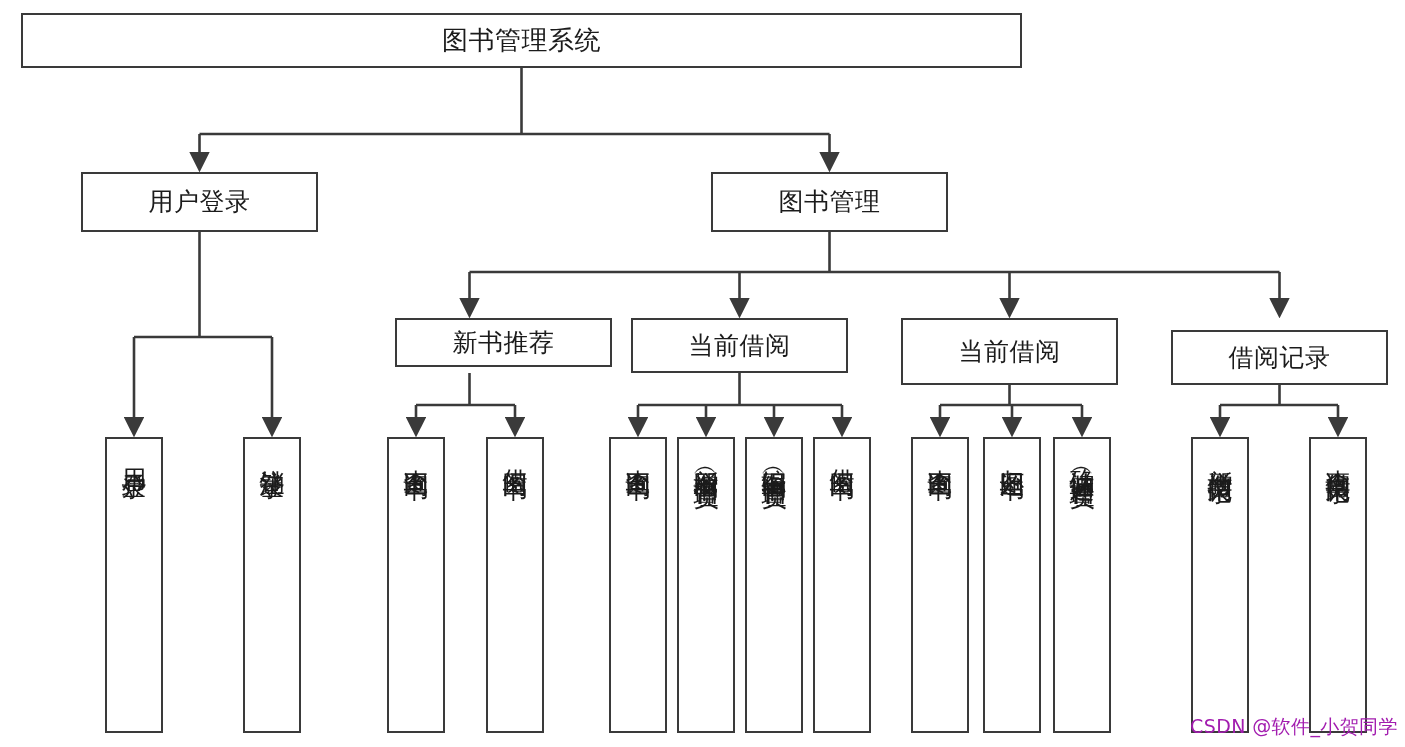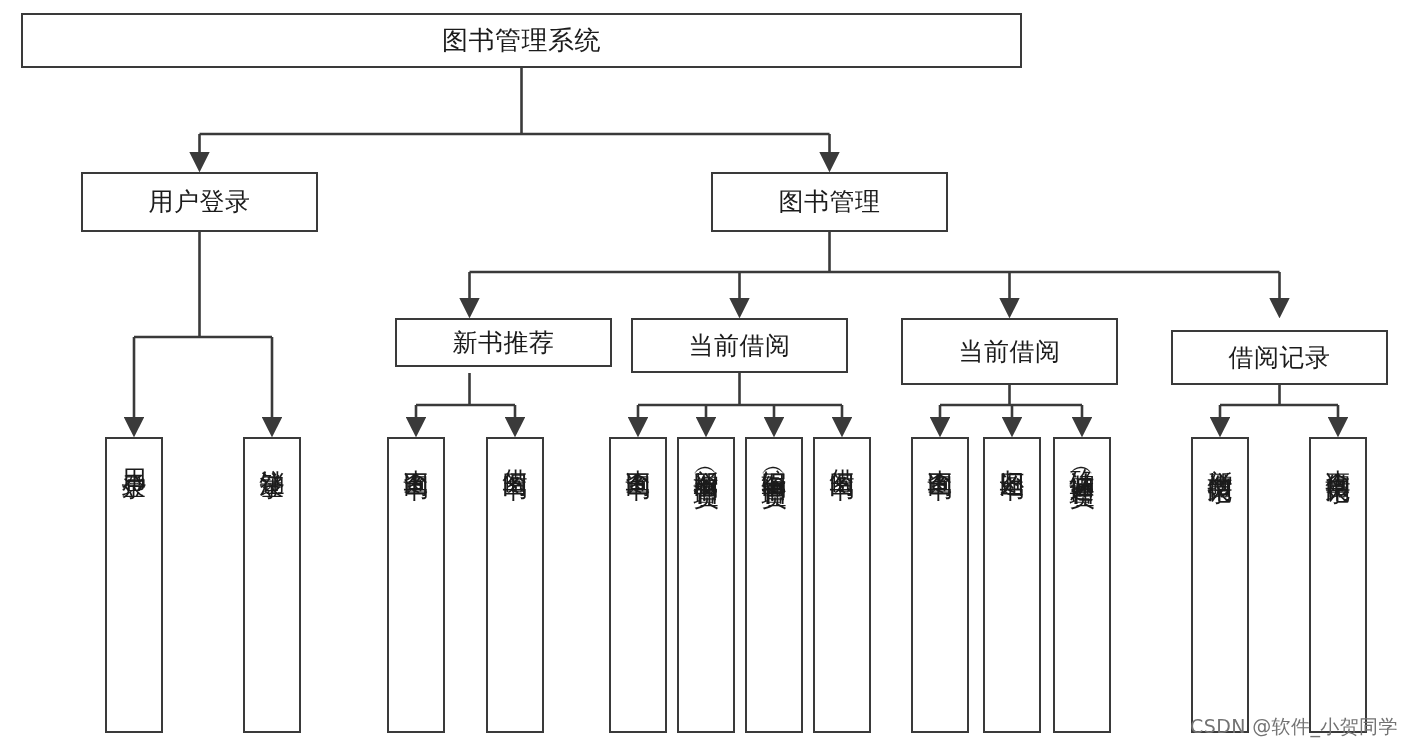--- a/index.html
+++ b/index.html
@@ -59,21 +59,21 @@
     writing-mode: vertical-rl;
     text-orientation: upright;
     font-size: 25px;
     line-height: 1.0;
     letter-spacing: 2.5px;
     white-space: nowrap;
   }
   .watermark {
     position: absolute;
     font-size: 19px;
-    color: #737373;
+    color: #a21caf;
     white-space: nowrap;
     letter-spacing: 0.4px;
     font-family: "DejaVu Sans", "Liberation Sans", sans-serif;
   }
 </style>
 </head>
 <body>
 
 <div id="diagram-root">
 

